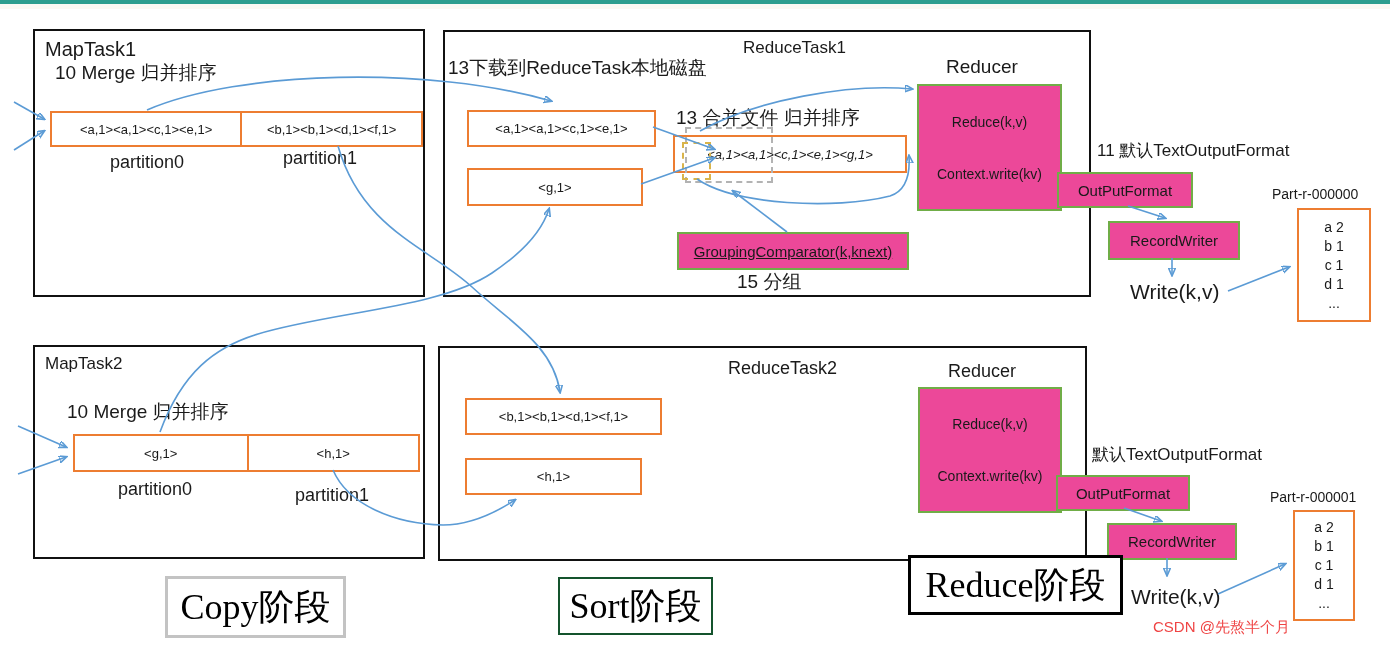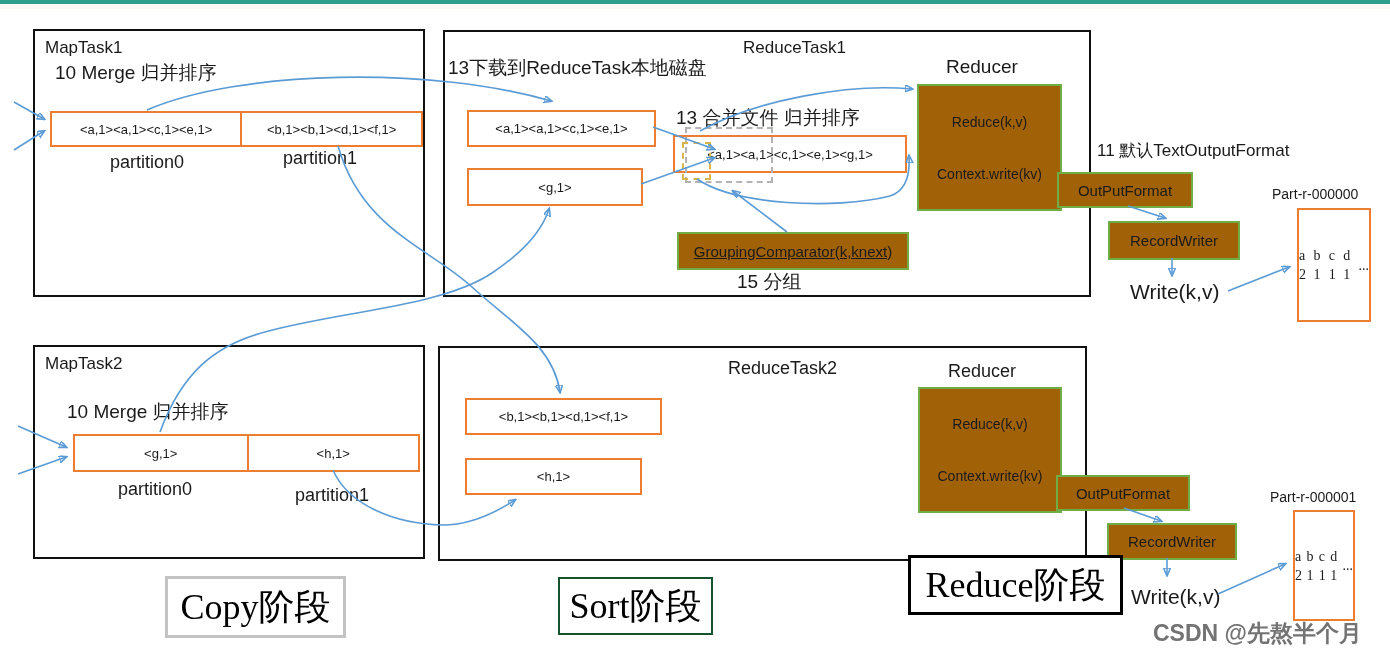--- a/index.html
+++ b/index.html
@@ -3,49 +3,49 @@
 <meta charset="utf-8">
 <style>
   html,body{margin:0;padding:0;background:#fff;}
   .canvas{position:relative;width:1390px;height:653px;background:#ffffff;overflow:hidden;
           font-family:"Liberation Sans",sans-serif;color:#1a1a1a;}
   .abs{position:absolute;}
   .task-box{position:absolute;border:2px solid #111;background:transparent;}
   .lbl{position:absolute;white-space:nowrap;color:#1a1a1a;}
   .obox{position:absolute;border:2px solid #ED7D31;background:#fff;display:flex;align-items:center;
         justify-content:center;font-size:13px;letter-spacing:0px;}
-  .gbox{position:absolute;border:2px solid #70AD47;background:#a16207;display:flex;align-items:center;
+  .gbox{position:absolute;border:2px solid #70AD47;background:#ec4899;display:flex;align-items:center;
         justify-content:center;font-size:15px;gap:32px;}
   .part-row{display:flex;border:2px solid #ED7D31;position:absolute;background:#fff;}
   .pcell{flex:1;display:flex;align-items:center;justify-content:center;font-size:13px;}
   .pcell.first{border-right:2px solid #ED7D31;}
-  .pfile{position:absolute;border:2px solid #ED7D31;background:#fff;display:flex;flex-direction:row;
-         align-items:center;justify-content:center;font-size:14px;line-height:19px;font-family:Liberation Serif, serif;}
+  .pfile{position:absolute;border:2px solid #ED7D31;background:#fff;display:flex;flex-direction:column;
+         align-items:center;justify-content:center;font-size:14px;line-height:19px;}
   .dash-gray{position:absolute;border:2px dashed #b3b3b3;background:transparent;}
   .dash-gold{position:absolute;border:2px dashed #D9B44A;background:transparent;}
   .phase{position:absolute;background:#fff;display:flex;align-items:center;justify-content:center;
          font-family:"Liberation Serif",serif;font-size:36px;color:#000;}
   .phase.copy{border:3px solid #c3c3c3;}
   .phase.sort{border:2px solid #14532d;font-family:Liberation Serif, serif;}
   .phase.reduce{border:3px solid #000;}
   .reducer-inner div{text-align:center;font-size:14px;line-height:20px;}
-  .watermark{position:absolute;color:#737373;font-size:23px;white-space:nowrap;font-weight:bold;}
+  .watermark{position:absolute;color:#ef4444;font-size:15px;white-space:nowrap;}
   svg.flow{position:absolute;left:0;top:0;z-index:5;pointer-events:none;}
   svg.flow path,svg.flow line{fill:none;stroke:#5B9BD5;stroke-width:1.6;}
 </style>
 </head>
 <body>
 
 <div class="canvas">
 
   <div class="abs" style="left:0;top:0;width:1390px;height:4px;background:#2E9E8F;"></div>
   <div class="abs" style="left:0;top:4px;width:1390px;height:5px;background:#fbf9f3;"></div>
 
   <div class="task-box" style="left:33px;top:29px;width:388px;height:264px;"></div>
-  <div class="lbl" style="left:45px;top:38px;font-size:17px;">MapTask1</div>
+  <div class="lbl" style="left:45px;top:38px;font-size:20px;">MapTask1</div>
   <div class="lbl" style="left:55px;top:60px;font-size:19px;">10 Merge 归并排序</div>
   <div class="part-row" style="left:50px;top:111px;width:369px;height:32px;">
     <div class="pcell first" style="flex:0 0 51%;">&lt;a,1&gt;&lt;a,1&gt;&lt;c,1&gt;&lt;e,1&gt;</div>
     <div class="pcell">&lt;b,1&gt;&lt;b,1&gt;&lt;d,1&gt;&lt;f,1&gt;</div>
   </div>
   <div class="lbl" style="left:110px;top:152px;font-size:18px;">partition0</div>
   <div class="lbl" style="left:283px;top:148px;font-size:18px;">partition1</div>
 
   <div class="task-box" style="left:33px;top:345px;width:388px;height:210px;"></div>
   <div class="lbl" style="left:45px;top:354px;font-size:17px;text-align:center;">MapTask2</div>
@@ -55,21 +55,21 @@
     <div class="pcell">&lt;h,1&gt;</div>
   </div>
   <div class="lbl" style="left:118px;top:479px;font-size:18px;">partition0</div>
   <div class="lbl" style="left:295px;top:485px;font-size:18px;">partition1</div>
 
   <div class="task-box" style="left:443px;top:30px;width:644px;height:263px;"></div>
   <div class="lbl" style="left:448px;top:55px;font-size:19px;">13下载到ReduceTask本地磁盘</div>
   <div class="lbl" style="left:743px;top:38px;font-size:17px;">ReduceTask1</div>
   <div class="obox" style="left:467px;top:110px;width:185px;height:33px;">&lt;a,1&gt;&lt;a,1&gt;&lt;c,1&gt;&lt;e,1&gt;</div>
   <div class="lbl" style="left:676px;top:105px;font-size:19px;">13 合并文件 归并排序</div>
-  <div class="obox" style="left:673px;top:135px;width:230px;height:34px;">&lt;a,1&gt;&lt;a,1&gt;&lt;c,1&gt;&lt;e,1&gt;&lt;g,1&gt;</div>
+  <div class="obox" style="left:673px;top:135px;width:230px;height:34px;font-style:italic;">&lt;a,1&gt;&lt;a,1&gt;&lt;c,1&gt;&lt;e,1&gt;&lt;g,1&gt;</div>
   <div class="dash-gray" style="left:685px;top:127px;width:84px;height:52px;"></div>
   <div class="dash-gold" style="left:682px;top:142px;width:25px;height:34px;"></div>
   <div class="obox" style="left:467px;top:168px;width:172px;height:34px;">&lt;g,1&gt;</div>
   <div class="gbox" style="left:677px;top:232px;width:228px;height:34px;text-decoration:underline;">GroupingComparator(k,knext)</div>
   <div class="lbl" style="left:737px;top:269px;font-size:19px;">15 分组</div>
   <div class="lbl" style="left:946px;top:56px;font-size:19px;">Reducer</div>
   <div class="gbox reducer-inner" style="left:917px;top:84px;width:141px;height:123px;flex-direction:column;">
     <div>Reduce(k,v)</div>
     <div>Context.write(kv)</div>
   </div>
@@ -91,20 +91,21 @@
   <div class="lbl" style="left:728px;top:358px;font-size:18px;">ReduceTask2</div>
   <div class="obox" style="left:465px;top:398px;width:193px;height:33px;">&lt;b,1&gt;&lt;b,1&gt;&lt;d,1&gt;&lt;f,1&gt;</div>
   <div class="obox" style="left:465px;top:458px;width:173px;height:33px;">&lt;h,1&gt;</div>
   <div class="lbl" style="left:948px;top:361px;font-size:18px;">Reducer</div>
   <div class="gbox reducer-inner" style="left:918px;top:387px;width:140px;height:122px;flex-direction:column;">
     <div>Reduce(k,v)</div>
     <div>Context.write(kv)</div>
   </div>
   <div class="gbox" style="left:1056px;top:475px;width:130px;height:32px;">OutPutFormat</div>
 
+  <div class="lbl" style="left:1092px;top:443px;font-size:17px;">默认TextOutputFormat</div>
   <div class="gbox" style="left:1107px;top:523px;width:126px;height:33px;">RecordWriter</div>
   <div class="lbl" style="left:1131px;top:585px;font-size:21px;">Write(k,v)</div>
   <div class="lbl" style="left:1270px;top:489px;font-size:14px;">Part-r-000001</div>
   <div class="pfile" style="left:1293px;top:510px;width:58px;height:107px;">
     <div>a 2</div>
     <div>b 1</div>
     <div>c 1</div>
     <div>d 1</div>
     <div>...</div>
   </div>

